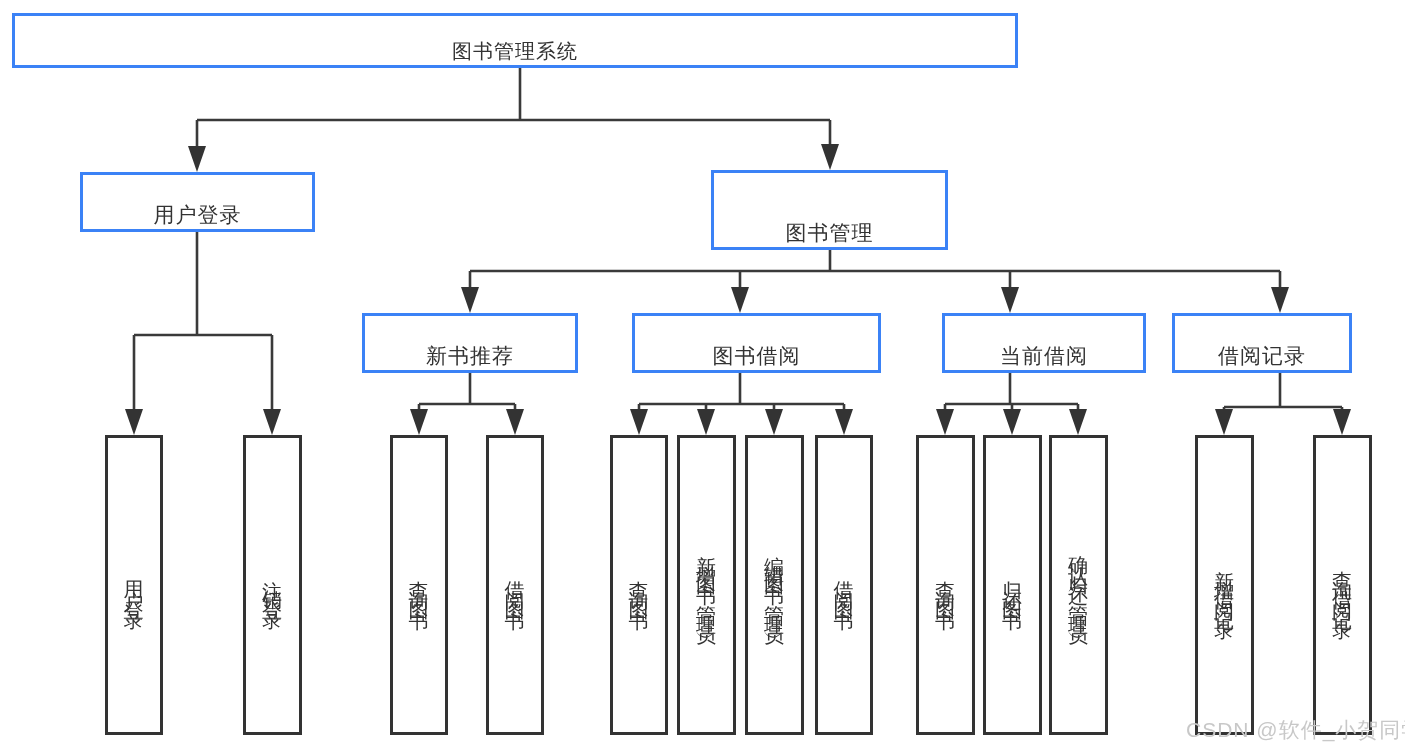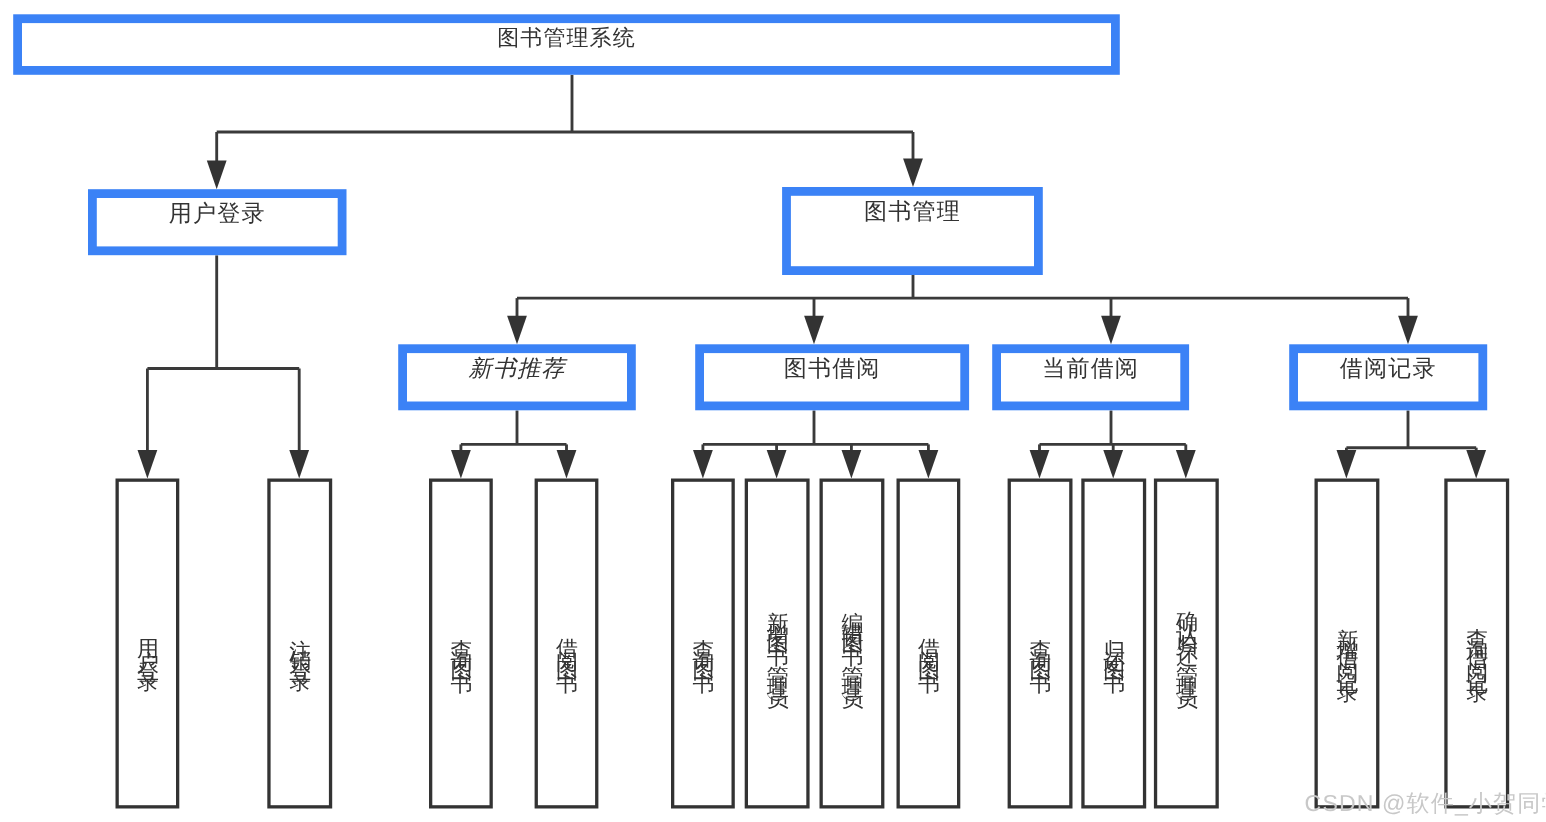--- a/index.html
+++ b/index.html
@@ -26,23 +26,23 @@
     stroke: #3a3a3a;
     stroke-width: 2.6;
   }
   svg.connectors polygon {
     fill: #333333;
   }
   .hbox {
     position: absolute;
     box-sizing: border-box;
     background: #ffffff;
-    border: 8px solid #3b82f6;
+    border: 3px solid #3b82f6;
     display: flex;
-    align-items: flex-start;
+    align-items: flex-end;
     justify-content: center;
     font-size: 21px;
     color: #333333;
     letter-spacing: 1px;
   }
   .vbox {
     position: absolute;
     box-sizing: border-box;
     background: #ffffff;
     border: 3px solid #333333;
@@ -155,27 +155,27 @@
     <span>图书管理系统</span>
   </div>
 
   <div class="hbox" style="left:80px; top:172px; width:235px; height:60px;">
     <span>用户登录</span>
   </div>
   <div class="hbox" style="left:711px; top:170px; width:237px; height:80px;">
     <span>图书管理</span>
   </div>
 
-  <div class="hbox" style="left:362px; top:313px; width:216px; height:60px;font-style:italic;">
+  <div class="hbox" style="left:362px; top:313px; width:216px; height:60px;">
     <span>新书推荐</span>
   </div>
   <div class="hbox" style="left:632px; top:313px; width:249px; height:60px;">
     <span>图书借阅</span>
   </div>
-  <div class="hbox" style="left:902px; top:313px; width:179px; height:60px;">
+  <div class="hbox" style="left:942px; top:313px; width:204px; height:60px;">
     <span>当前借阅</span>
   </div>
   <div class="hbox" style="left:1172px; top:313px; width:180px; height:60px;">
     <span>借阅记录</span>
   </div>
 
   <div class="vbox" style="left:105px; top:435px; width:58px; height:300px;">
     <span class="vtext">用户登录</span>
   </div>
   <div class="vbox" style="left:243px; top:435px; width:59px; height:300px;">

